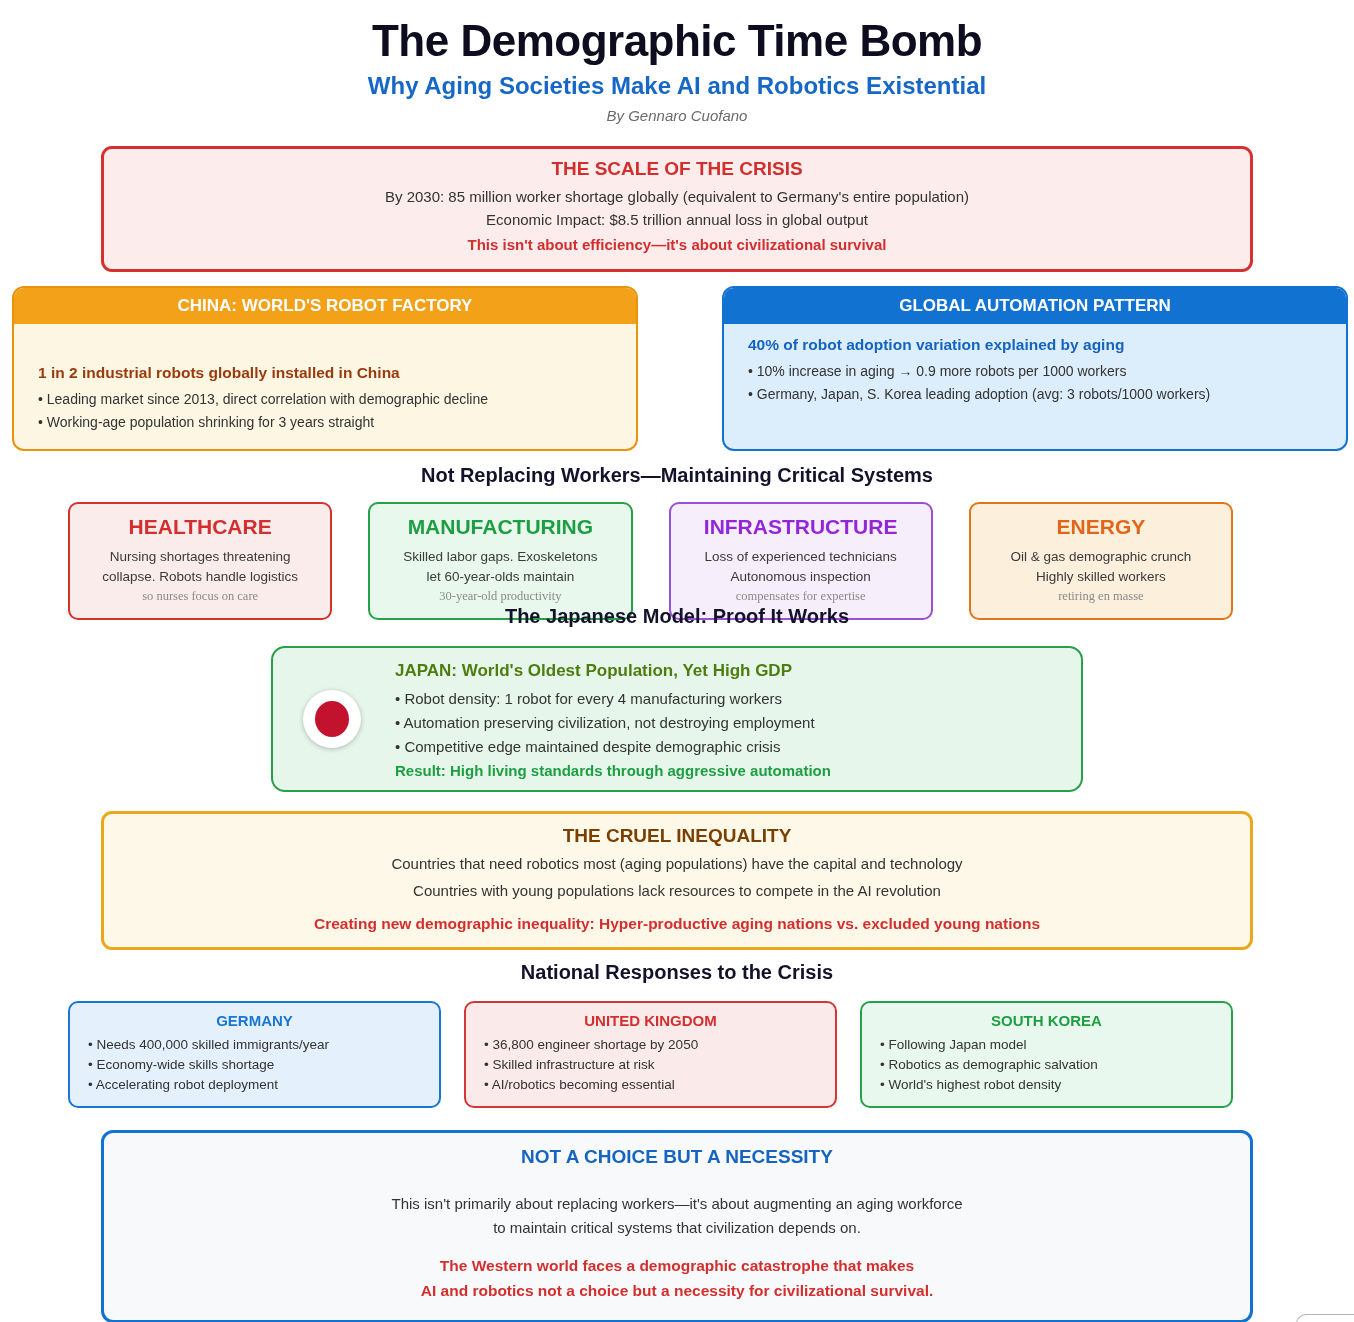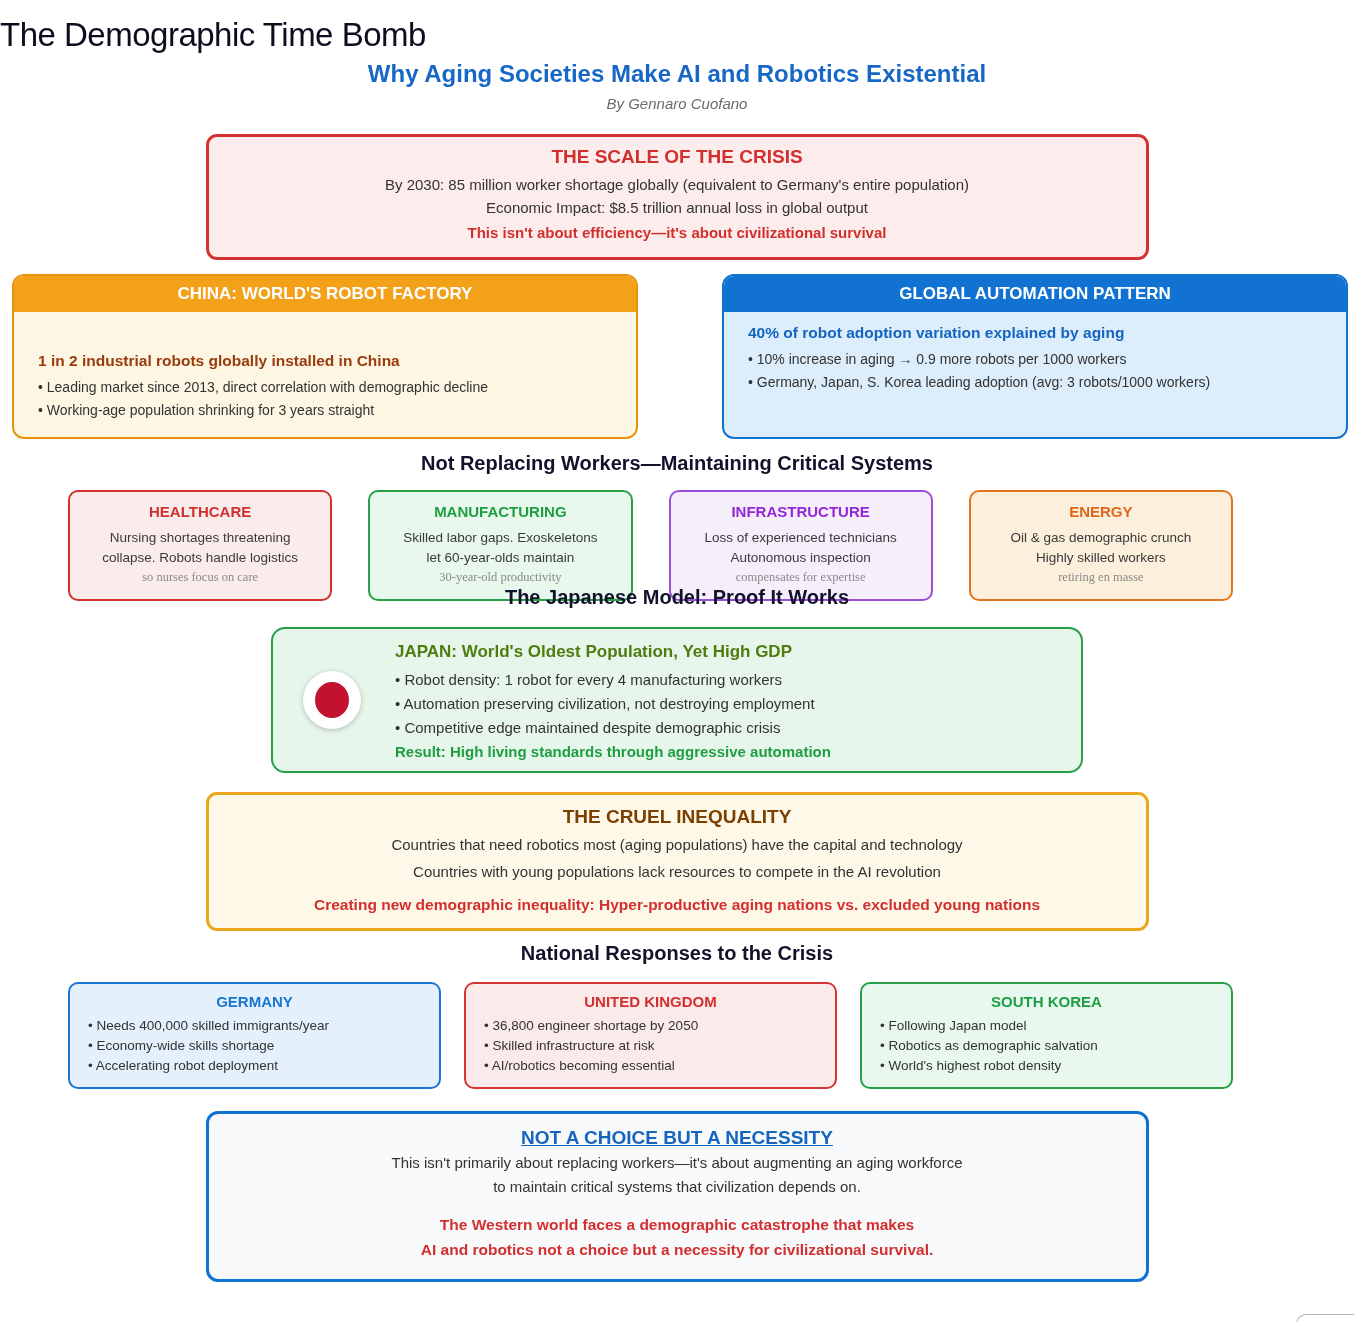--- a/index.html
+++ b/index.html
@@ -12,43 +12,43 @@
   .page {
     position: relative;
     width: 1354px;
     height: 1322px;
     overflow: hidden;
     background: #ffffff;
   }
   
   .title {
     margin-top: 16px;
-    text-align: left;
-    font-size: 33px;
-    font-weight: normal;
+    text-align: center;
+    font-size: 44px;
+    font-weight: bold;
     letter-spacing: -0.5px;
     color: #0d0d1f;
   }
   .subtitle {
     margin-top: 6px;
     text-align: center;
     font-size: 24px;
     font-weight: bold;
     color: #1767c6;
   }
   .byline {
     margin-top: 7px;
     text-align: center;
     font-size: 15px;
     font-style: italic;
     color: #6b6b6b;
   }
   
   .wbox {
-    width: 943px;
+    width: 1152px;
     margin: 0 auto;
     border-radius: 11px;
     text-align: center;
   }
   .crisis {
     margin-top: 22px;
     border: 3px solid #d63030;
     background: #fcecec;
     padding: 9px 20px 12px;
   }
@@ -106,21 +106,21 @@
     margin: 15px 0 0 68px;
     position: relative;
     z-index: 1;
   }
   .card4 {
     flex: 1;
     border-radius: 10px;
     padding: 11px 6px 12px;
     text-align: center;
   }
-  .card4 .c-title { font-size: 15px; font-weight: bold; margin-bottom: 8px; }
+  .card4 .c-title { font-size: 21px; font-weight: bold; margin-bottom: 8px; }
   .card4 .c-line { font-size: 13.5px; color: #3a3a3a; line-height: 1.5; }
   .card4 .c-muted { font-size: 12.5px; color: #8a8a8a; line-height: 1.5; font-family: Liberation Serif, serif; }
   .card4.hc   { border: 2px solid #d3322f; background: #fbecec; }
   .card4.hc .c-title { color: #d32f2f; }
   .card4.mf   { border: 2px solid #27a047; background: #e8f8ed; }
   .card4.mf .c-title { color: #1e9e43; }
   .card4.inf  { border: 2px solid #9b4fd6; background: #f7eefc; }
   .card4.inf .c-title { color: #9327d8; }
   .card4.en   { border: 2px solid #e0761c; background: #fcefdc; }
   .card4.en .c-title { color: #e2661a; }
@@ -186,21 +186,21 @@
   .card3.kr { border: 2px solid #27a047; background: #e9f8ee; }
   .card3.kr .c-title { color: #1e9e43; }
   
   .necessity {
     margin-top: 22px;
     border: 3px solid #1272d2;
     background: #f7f9fb;
     padding: 13px 20px 16px;
     border-radius: 12px;
   }
-  .necessity .wbox-title { margin-bottom: 2px; text-decoration: underline; }
+  .necessity .wbox-title { margin-bottom: 24px; }
   .necessity .wline { line-height: 1.62; }
   .necessity .red-block { margin-top: 14px; }
   .necessity .emph-red { font-size: 15.5px; line-height: 1.6; margin-top: 0; }
   
   .corner-artifact {
     position: absolute;
     left: 1296px;
     top: 1314px;
     width: 70px;
     height: 20px;

